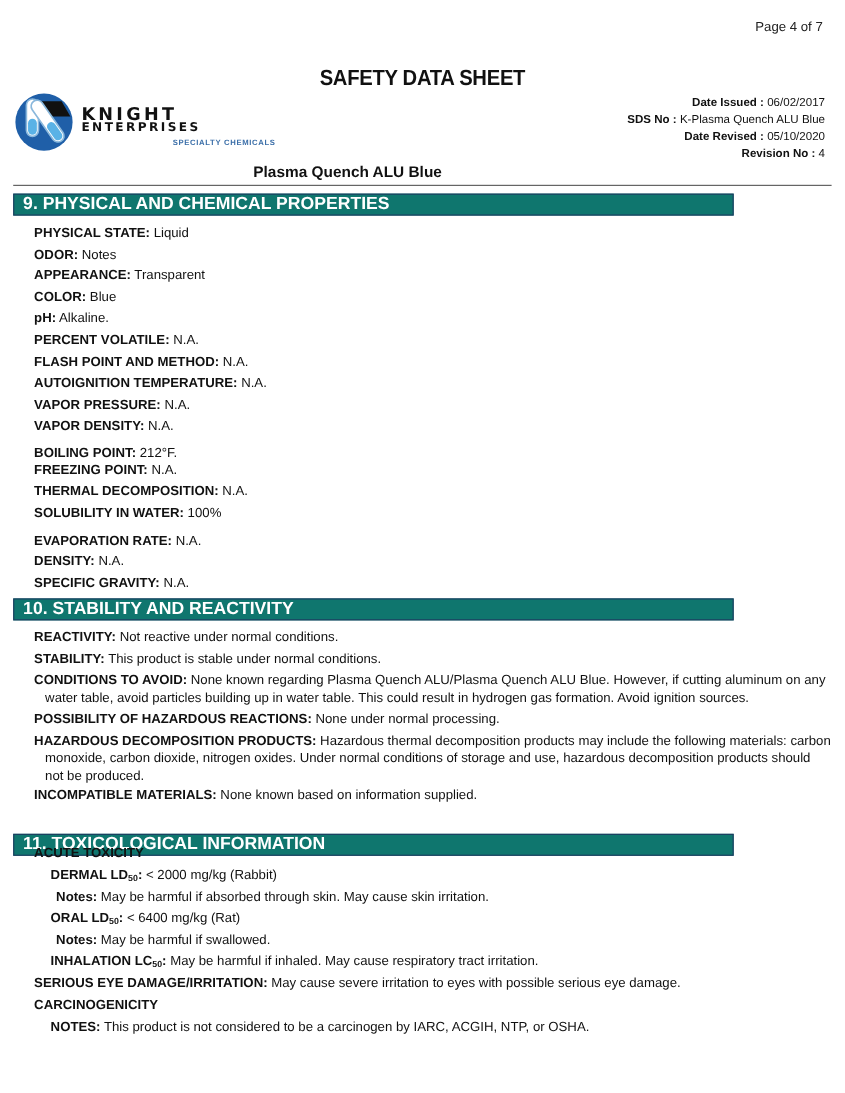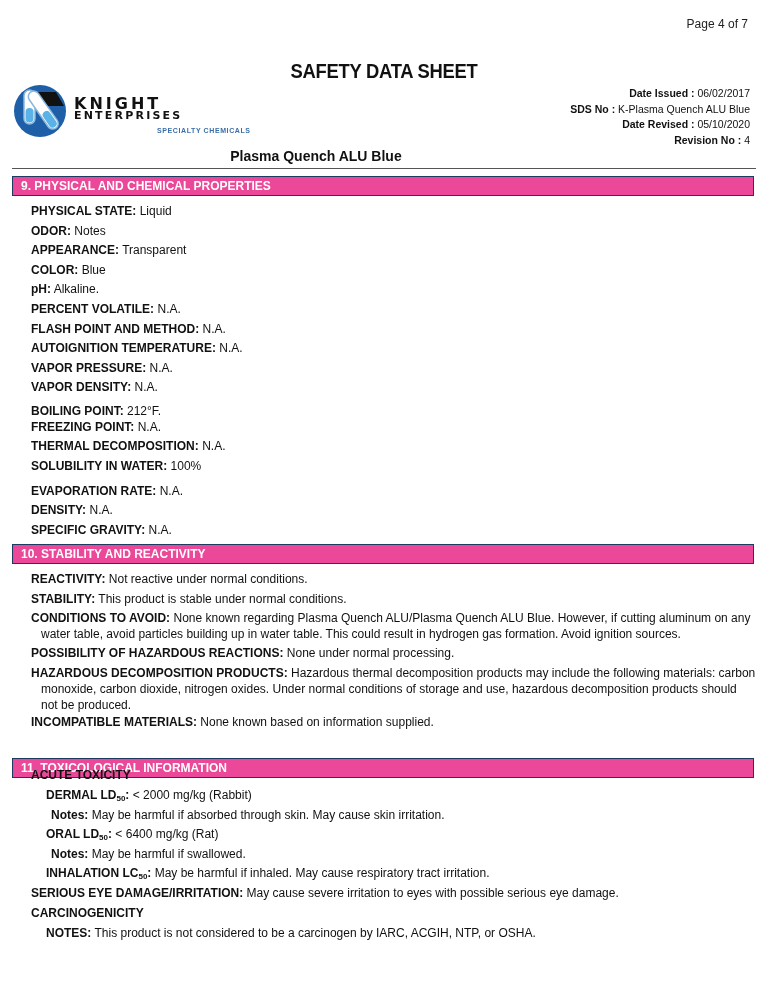--- a/index.html
+++ b/index.html
@@ -21,23 +21,23 @@
       letter-spacing: 0.6px; color: #3a6ea8; }
 
     .meta { position: absolute; top: 86px; right: 18px; text-align: right; font-size: 10.5px; line-height: 15.5px; }
     .meta-row .k { font-weight: bold; }
 
     .product-name { position: absolute; top: 148px; left: 0; width: 632px; text-align: center;
       font-size: 14px; font-weight: bold; }
 
     .rule { position: absolute; top: 168px; left: 12px; width: 744px; height: 1px; background: #555; }
 
-    .section-header { position: absolute; left: 12px; width: 742px; height: 20px;
-      background: #ec4899; border: 1px solid #1d3b60; color: #fff; font-weight: bold;
-      font-size: 12px; line-height: 18px; padding-left: 8px; }
+    .section-header { position: absolute; left: 12px; width: 655px; height: 20px;
+      background: #0f766e; border: 1px solid #1d3b60; color: #fff; font-weight: bold;
+      font-size: 16px; line-height: 18px; padding-left: 8px; }
 
     .prop { position: absolute; left: 31px; font-size: 12px; color: #111; white-space: nowrap; }
     .prop .k { font-weight: bold; }
 
     .para { position: absolute; left: 31px; width: 725px; font-size: 12px; line-height: 16px; color: #111;
       padding-left: 10px; text-indent: -10px; }
     .para .k { font-weight: bold; }
 
     sub { font-size: 8px; vertical-align: -2px; }
   </style>

